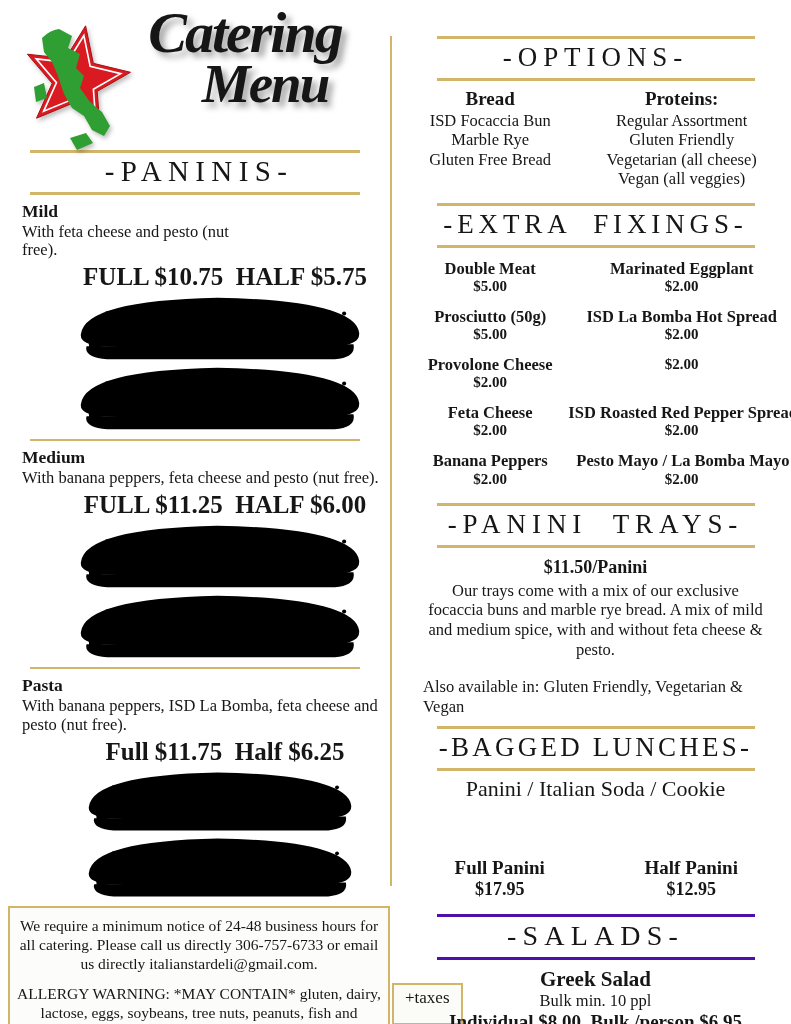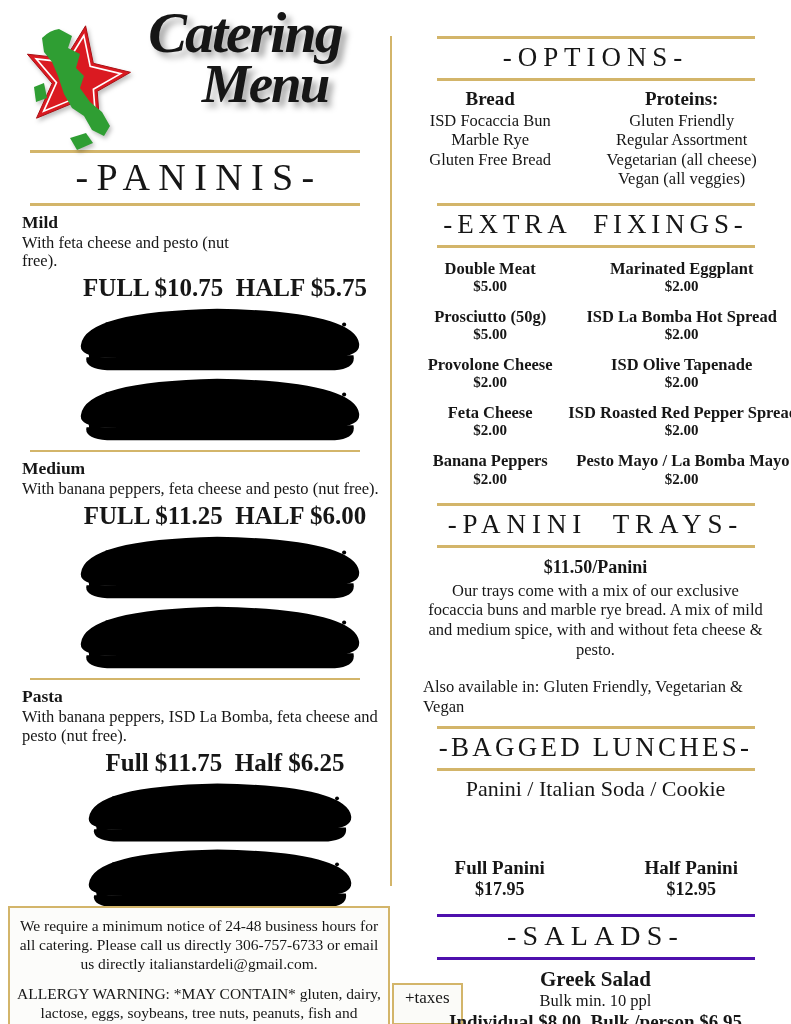--- a/index.html
+++ b/index.html
@@ -16,21 +16,21 @@
   .left{position:absolute;left:8px;top:8px;width:382px;}
   .brand{position:relative;height:142px;}
   .logo{position:absolute;left:6px;top:2px;filter:drop-shadow(2px 3px 2px rgba(0,0,0,.25));}
   .title-block{position:absolute;left:92px;top:-4px;width:290px;text-align:center;
                font-style:italic;font-weight:bold;letter-spacing:-2px;
                text-shadow:5px 5px 6px rgba(0,0,0,.35);line-height:1;}
   .title-line1{font-size:58px;}
   .title-line2{font-size:55px;margin-top:-6px;margin-left:40px;}
 
   .paninis-header .rule{width:330px;margin:0 28px 0 22px;}
-  .paninis-header .sec-title{font-size:38px;padding:2px 0 4px 0;text-align:center;}
+  .paninis-header .sec-title{font-size:29px;padding:2px 0 4px 0;text-align:center;}
 
   .item-name{font-size:17.5px;font-weight:bold;margin:6px 0 1px 14px;}
   .item-desc{font-size:16.5px;line-height:1.1;margin-left:14px;}
   .item-price{font-size:25px;font-weight:bold;text-align:center;margin:4px 0 0 52px;}
   .sandwich{display:block;margin:2px 6px 0 52px;}
   .item-sep{border-top:2px solid #d3b56a;margin:6px 30px 2px 22px;}
 
   .notice-box{position:absolute;left:8px;top:906px;width:382px;box-sizing:border-box;
               border:2px solid #d3b56a;background:#fcfcfa;text-align:center;
               font-size:15.5px;line-height:1.22;padding:9px 6px 10px 6px;}
@@ -184,22 +184,22 @@
       <div class="rule"></div>
       <div class="options-grid">
         <div>
           <div class="col-title">Bread</div>
           <div class="opt-line">ISD Focaccia Bun</div>
           <div class="opt-line">Marble Rye</div>
           <div class="opt-line">Gluten Free Bread</div>
         </div>
         <div>
           <div class="col-title">Proteins:</div>
+          <div class="opt-line">Regular Assortment</div>
           <div class="opt-line">Gluten Friendly</div>
-          <div class="opt-line">Regular Assortment</div>
           <div class="opt-line">Vegetarian (all cheese)</div>
           <div class="opt-line">Vegan (all veggies)</div>
         </div>
       </div>
     </div>
 
     <div class="mt14">
       <div class="rule"></div>
       <div class="sec-title" style="letter-spacing:.18em;">-EXTRA &nbsp;FIXINGS-</div>
       <div class="rule"></div>
@@ -218,21 +218,20 @@
         </div>
         <div class="fix-cell">
           <div class="fix-name">ISD La Bomba Hot Spread</div>
           <div class="fix-price">$2.00</div>
         </div>
         <div class="fix-cell">
           <div class="fix-name">Provolone Cheese</div>
           <div class="fix-price">$2.00</div>
         </div>
         <div class="fix-cell">
-          <div class="fix-name">ISD Olive Tapenade</div>
           <div class="fix-price">$2.00</div>
         </div>
         <div class="fix-cell">
           <div class="fix-name">Feta Cheese</div>
           <div class="fix-price">$2.00</div>
         </div>
         <div class="fix-cell">
           <div class="fix-name" style="transform:translateX(-8px);">ISD Roasted Red Pepper Spread</div>
           <div class="fix-price">$2.00</div>
         </div>

